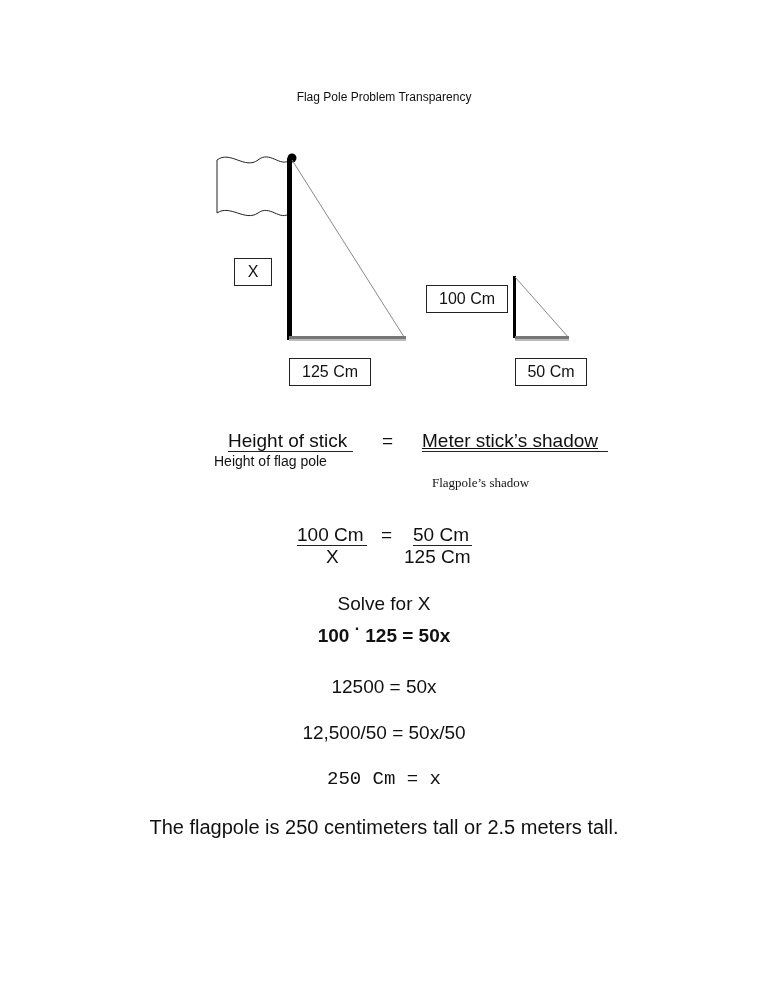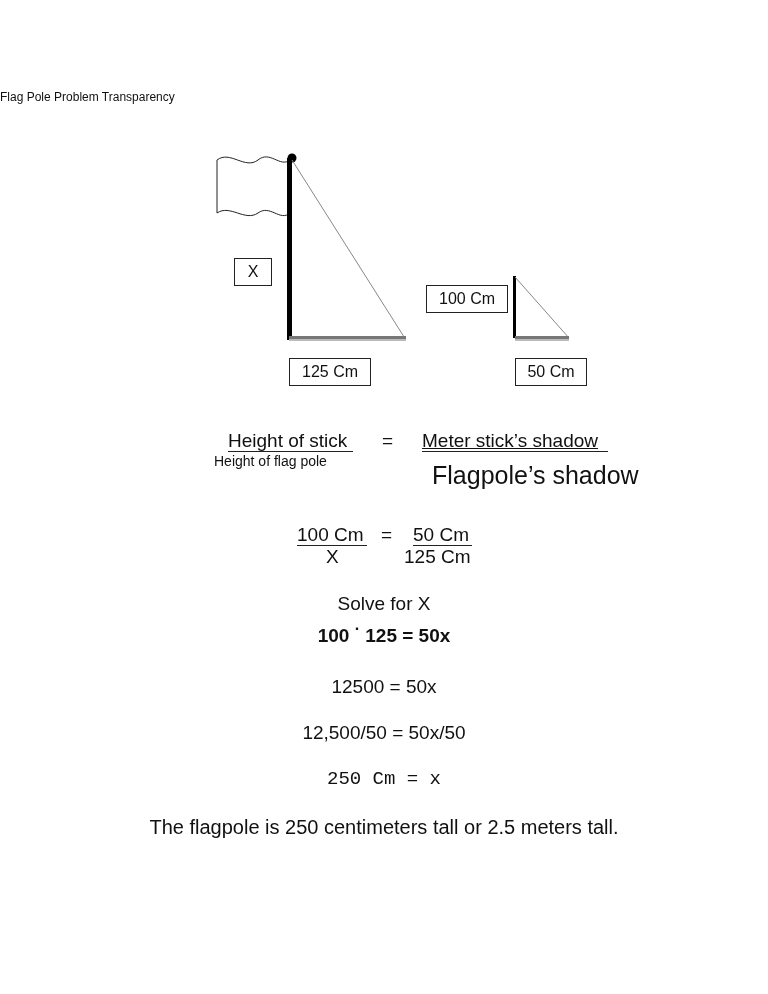--- a/index.html
+++ b/index.html
@@ -1,19 +1,19 @@
 <!DOCTYPE html>
 <html><head>
   <meta charset="utf-8">
   <style>
     html, body { margin: 0; padding: 0; background: #ffffff; }
     body { width: 768px; height: 994px; position: relative; overflow: hidden;
            font-family: "Liberation Sans", sans-serif; color: #111; }
     .abs { position: absolute; }
-    .title { top: 90px; left: 0; width: 768px; font-size: 12px; }
+    .title { top: 90px; left: 0; width: 768px; text-align: center; font-size: 12px; }
     .box { border: 1px solid #222; background: #fff; font-size: 16px; text-align: center; line-height: 26px; height: 26px; }
     .diagram { top: 0; left: 0; }
     .row { position: absolute; left: 0; width: 768px; font-size: 19px; }
     .c { text-align: center; }
     .dot { position: relative; top: -8px; font-size: 16px; }
   </style>
 </head>
 <body>
 
 <div class="abs title">Flag Pole Problem Transparency</div>
@@ -38,21 +38,21 @@
 
 <div class="abs box" style="top:258px;left:234px;width:36px;">X</div>
 <div class="abs box" style="top:358px;left:289px;width:80px;">125 Cm</div>
 <div class="abs box" style="top:285px;left:426px;width:80px;">100 Cm</div>
 <div class="abs box" style="top:358px;left:515px;width:70px;">50 Cm</div>
 
 <div class="abs" style="top:430px;left:228px;font-size:19px;">Height of stick</div>
 <div class="abs" style="top:453px;left:214px;font-size:14px;">Height of flag pole</div>
 <div class="abs" style="top:430px;left:382px;font-size:19px;">=</div>
 <div class="abs" style="top:430px;left:422px;font-size:19px;text-decoration:underline;">Meter stick’s shadow</div>
-<div class="abs" style="top:461px;left:432px;font-size:25px;">Flagpole’s shadow</div>
+<div class="abs" style="top:475px;left:432px;font-size:13px;font-family:Liberation Serif, serif;">Flagpole’s shadow</div>
 <div class="abs" style="top:451px;left:228px;width:125px;height:1px;background:#222;"></div>
 <div class="abs" style="top:451px;left:422px;width:186px;height:1px;background:#222;"></div>
 
 <div class="abs" style="top:524px;left:297px;font-size:19px;">100 Cm</div>
 <div class="abs" style="top:546px;left:326px;font-size:19px;">X</div>
 <div class="abs" style="top:524px;left:381px;font-size:19px;">=</div>
 <div class="abs" style="top:524px;left:413px;font-size:19px;">50 Cm</div>
 <div class="abs" style="top:546px;left:404px;font-size:19px;">125 Cm</div>
 <div class="abs" style="top:545px;left:297px;width:70px;height:1px;background:#222;"></div>
 <div class="abs" style="top:545px;left:413px;width:59px;height:1px;background:#222;"></div>

